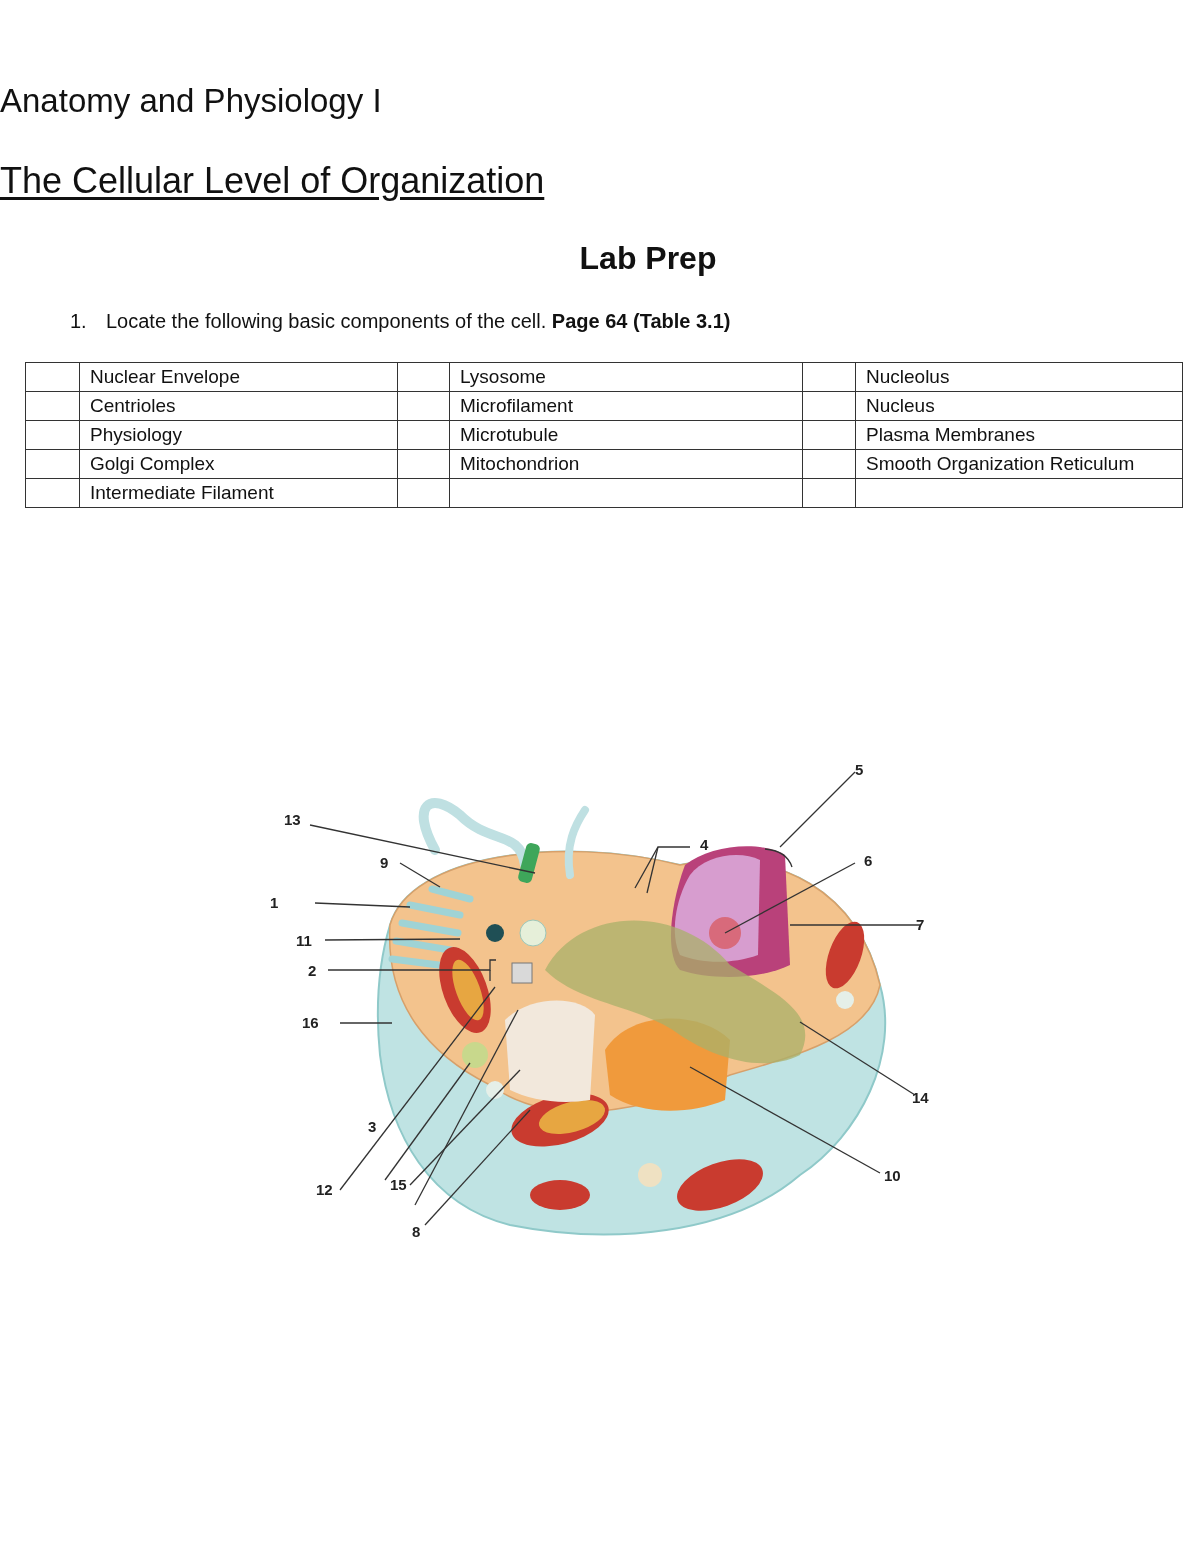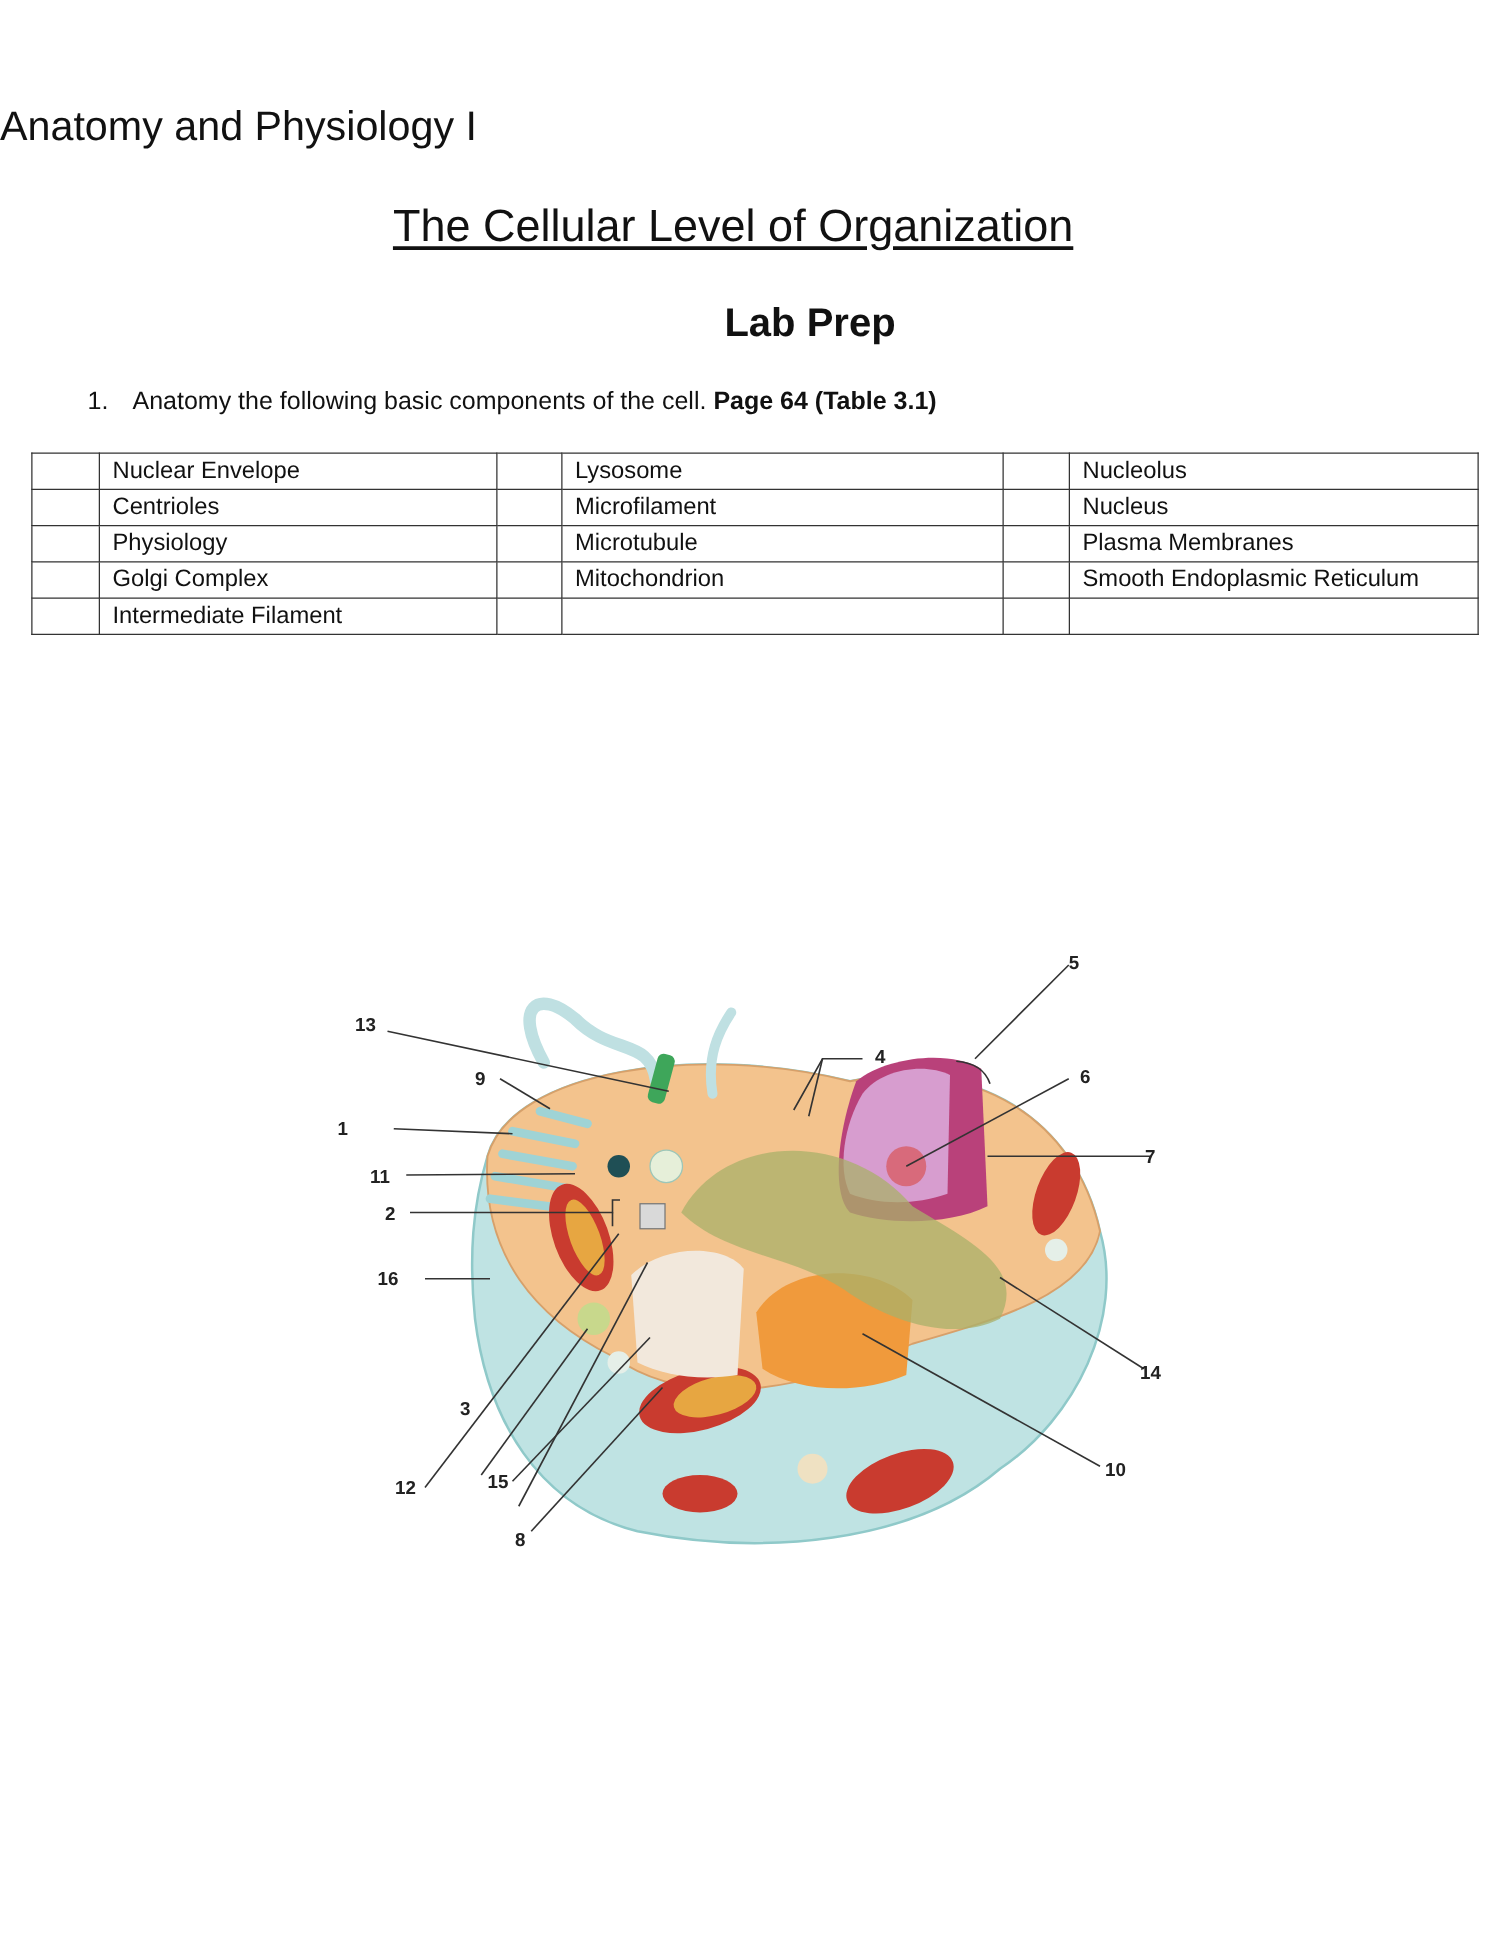--- a/index.html
+++ b/index.html
@@ -1,37 +1,37 @@
 <!DOCTYPE html>
 <html><head>
 <meta charset="utf-8">
 <style>
   html,body{margin:0;padding:0;background:#fff;}
   body{width:1200px;height:1553px;position:relative;overflow:hidden;font-family:"Liberation Sans","DejaVu Sans",sans-serif;color:#111;}
   .title1{position:absolute;top:82px;left:0;width:1200px;font-size:33px;font-weight:normal;}
-  .title2{position:absolute;top:160px;left:0;width:1173px;text-align:center;font-size:36px;text-decoration:underline;text-underline-offset:4px;}
+  .title2{position:absolute;top:160px;left:0;width:1173px;text-align:left;font-size:36px;text-decoration:underline;text-underline-offset:4px;}
   .title3{position:absolute;top:240px;left:0;width:1200px;text-align:center;font-size:32px;font-weight:bold;padding-left:48px;}
   .q1{position:absolute;top:310px;left:70px;font-size:20px;}
   .q1 .num{display:inline-block;width:36px;}
   .q1 b{font-weight:bold;}
   table{position:absolute;top:362px;left:25px;border-collapse:collapse;width:1158px;font-size:19px;border-radius:30px;}
   td{border:1.5px solid #333;height:28px;padding:0 0 0 10px;line-height:28px;white-space:nowrap;}
   td.blank{padding:0;}
   .diagram{position:absolute;left:260px;top:755px;width:700px;height:500px;}
   .lbl{font-family:"Liberation Sans",sans-serif;font-weight:bold;font-size:15px;fill:#222;}
 </style>
 </head>
 <body>
 
 <div class="title1">Anatomy and Physiology I</div>
 <div class="title2">The Cellular Level of Organization</div>
 <div class="title3">Lab Prep</div>
 
 <div class="q1">
-  <span class="num">1.</span><span>Anatomy the following basic components of the cell. </span><b>Page 64 (Table 3.1)</b>
+  <span class="num">1.</span><span>Locate the following basic components of the cell. </span><b>Page 64 (Table 3.1)</b>
 </div>
 
 <table>
   <colgroup>
     <col style="width:54px">
       <col style="width:318px">
       <col style="width:52px">
       <col style="width:353px">
       <col style="width:53px">
       <col>
@@ -60,21 +60,21 @@
     <td>Microtubule</td>
     <td class="blank"></td>
     <td>Plasma Membranes</td>
   </tr>
   <tr>
     <td class="blank"></td>
     <td>Golgi Complex</td>
     <td class="blank"></td>
     <td>Mitochondrion</td>
     <td class="blank"></td>
-    <td>Smooth Endoplasmic Reticulum</td>
+    <td>Smooth Organization Reticulum</td>
   </tr>
   <tr>
     <td class="blank"></td>
     <td>Intermediate Filament</td>
     <td class="blank"></td>
     <td></td>
     <td class="blank"></td>
     <td></td>
   </tr>
 </tbody>

